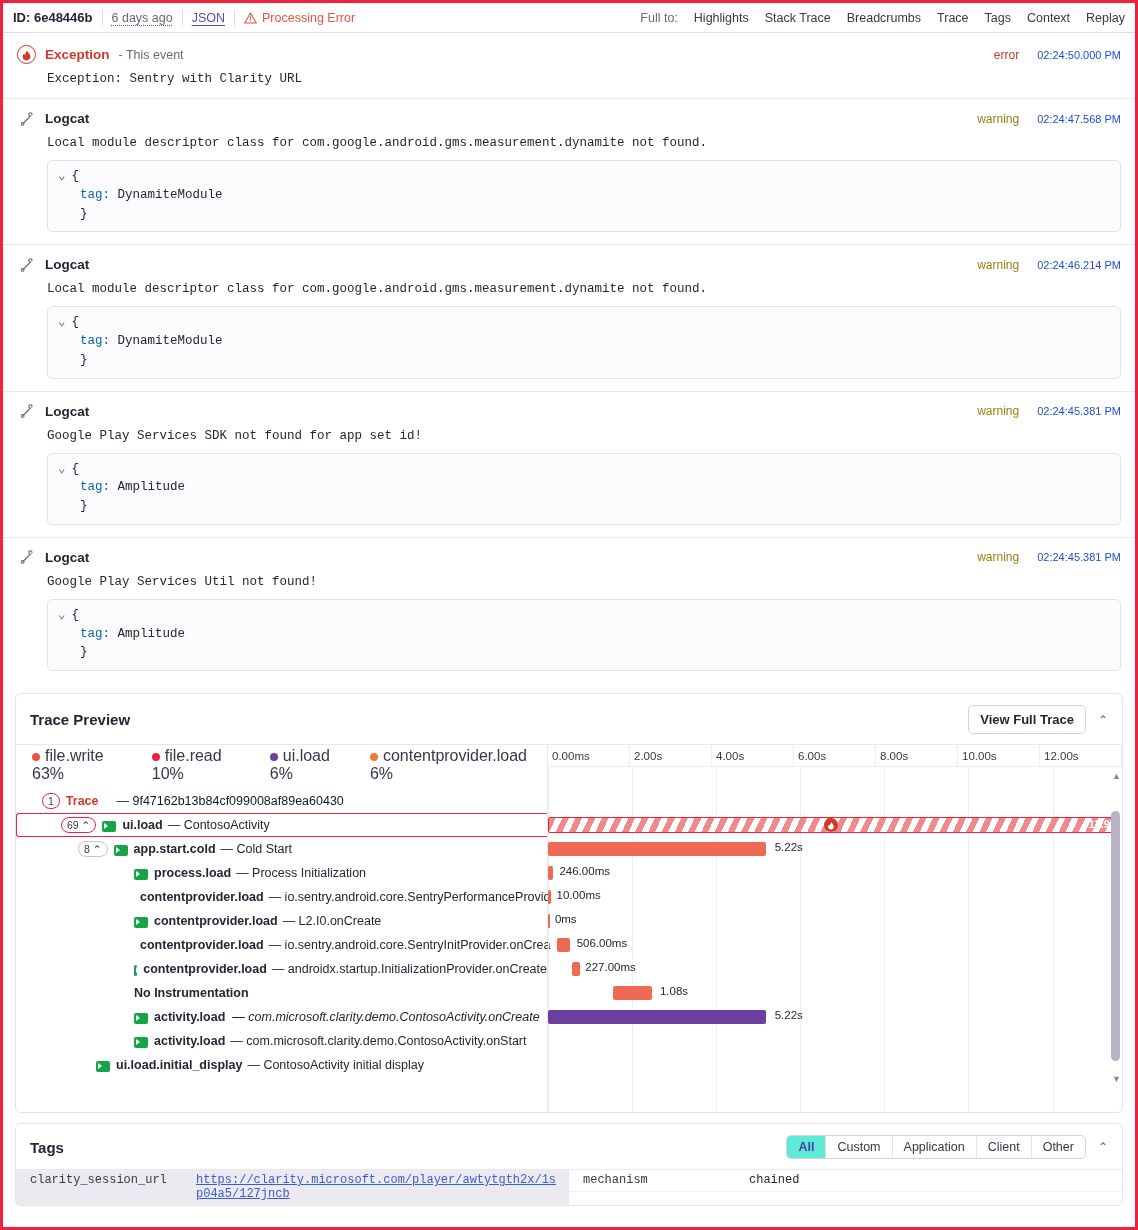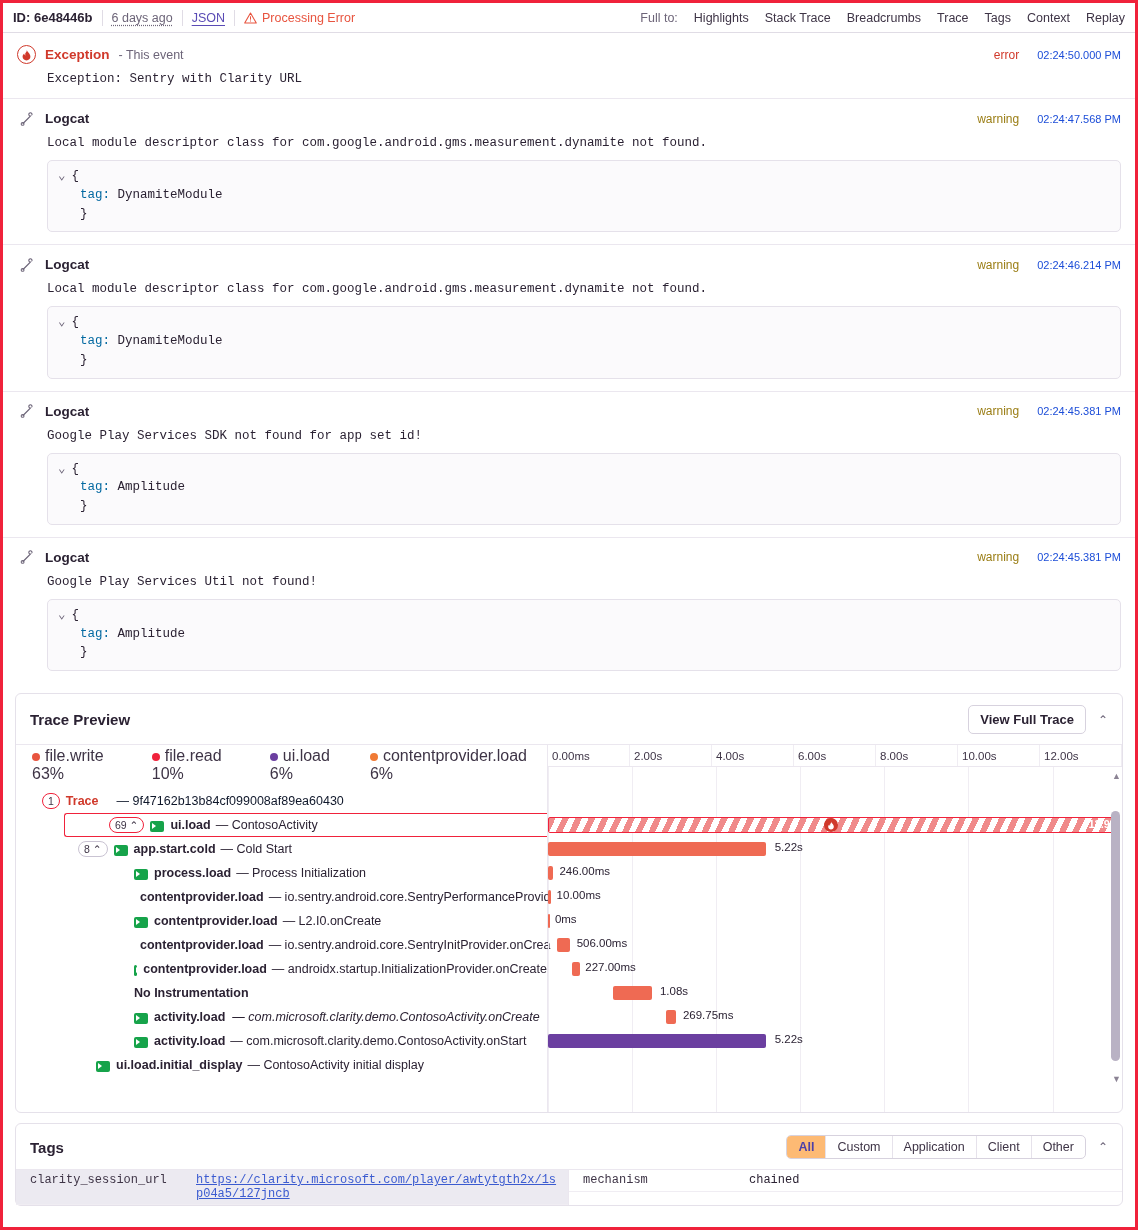--- a/index.html
+++ b/index.html
@@ -223,21 +223,21 @@
   }
   .arrow-btn { position:absolute; right: 1px; color:#8b8394; font-size: 9px; }
 
   
   .seg {
     display: flex; border: 1px solid #d7d2de; border-radius: 5px; overflow: hidden;
     font-size: 12.5px;
   }
   .seg div { padding: 4px 11px; cursor: pointer; color: #3e3446; border-right: 1px solid #e6e2eb;}
   .seg div:last-child { border-right: none; }
-  .seg div.active { background: #fdba74; color: #4b3fa8; font-weight: bold;}
+  .seg div.active { background: #5eead4; color: #4b3fa8; font-weight: bold;}
   .tags-body { display: flex; border-top: 1px solid #ebe7ef; }
   .tags-col { width: 50%; }
   .tags-col.left { border-right: 1px solid #ebe7ef; }
   .trow {
     display: flex; font-size: 12.5px; border-bottom: 1px solid #f0edf3;
     min-height: 22px; align-items: flex-start;
   }
   .tkey {
     width: 178px; padding: 3px 8px 3px 14px;
     font-family: "Liberation Mono", monospace; color: #3e3446; font-size: 12px;
@@ -413,21 +413,21 @@
           <span><span class="dot" style="background:#6b3fa0"></span><span>ui.load 6%</span></span>
           <span><span class="dot" style="background:#f07a35"></span><span>contentprovider.load 6%</span></span>
         </div>
 
         <div class="srow head" style="padding-left:26px;">
           <span class="chip red">1</span>
           <span class="sname" style="color:#d0392b;">Trace</span>
           <span class="sdesc" style="margin-left:18px;color:#0f172a;">— 9f47162b13b84cf099008af89ea60430</span>
         </div>
 
-        <div class="srow" style="padding-left:44px;background:#fff;border:1px solid #f0223b;border-right:none;border-radius:3px 0 0 3px;height:24px;margin-left:48px;">
+        <div class="srow" style="padding-left:44px;background:#fff;border:1px solid #f0223b;border-right:none;border-radius:3px 0 0 3px;height:24px;">
           <span class="chip red"><span>69</span> ⌃</span>
           <span class="sq"></span>
           <span class="sname">ui.load</span>
           <span class="sdesc" style="margin-left:5px;">— ContosoActivity</span>
         </div>
 
         <div class="srow" style="padding-left:62px;">
           <span class="chip"><span>8</span> ⌃</span>
           <span class="sq"></span>
           <span class="sname">app.start.cold</span>
@@ -527,24 +527,20 @@
             <div class="bar" style="left:1.5%;width:2.4%;background:#ef6a53;"></div>
             <div class="bar-label" style="left:5%;">506.00ms</div>
           </div>
           <div class="bar-row">
             <div class="bar" style="left:4.2%;width:1.3%;background:#ef6a53;"></div>
             <div class="bar-label" style="left:6.5%;">227.00ms</div>
           </div>
           <div class="bar-row">
             <div class="bar" style="left:11.3%;width:6.8%;background:#ef6a53;"></div>
             <div class="bar-label" style="left:19.5%;">1.08s</div>
-          </div>
-          <div class="bar-row">
-            <div class="bar" style="left:20.5%;width:1.8%;background:#ef6a53;"></div>
-            <div class="bar-label" style="left:23.5%;">269.75ms</div>
           </div>
           <div class="bar-row">
             <div class="bar" style="left:0;width:38%;background:#6b3fa0;"></div>
             <div class="bar-label" style="left:39.5%;">5.22s</div>
           </div>
         </div>
 
         <div class="scrollbar">
           <div class="thumb" style="top:42px;height:250px;"></div>
         </div>

